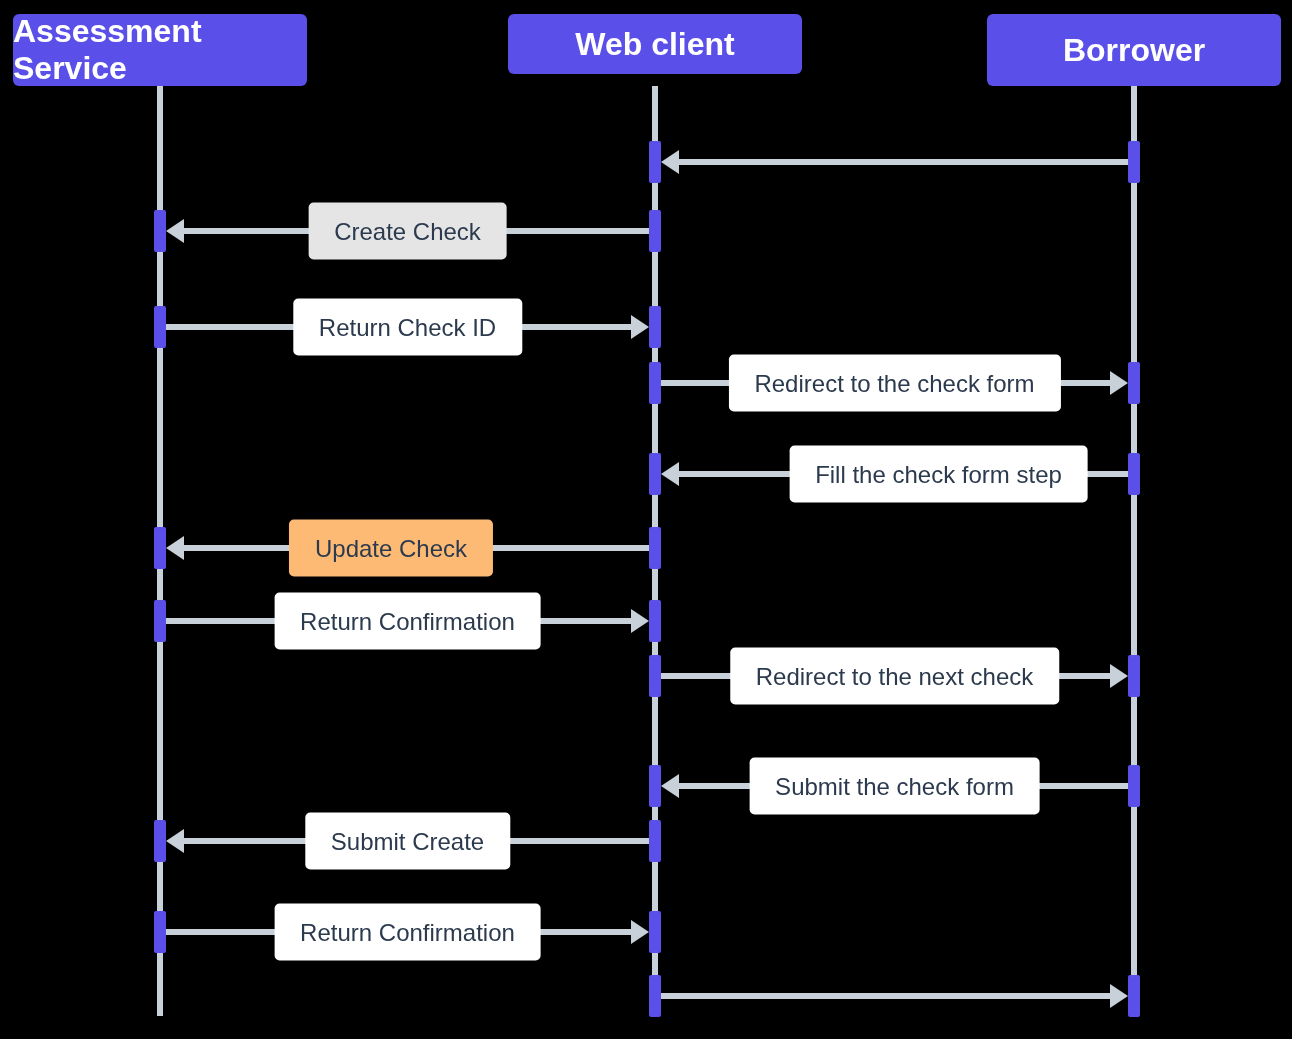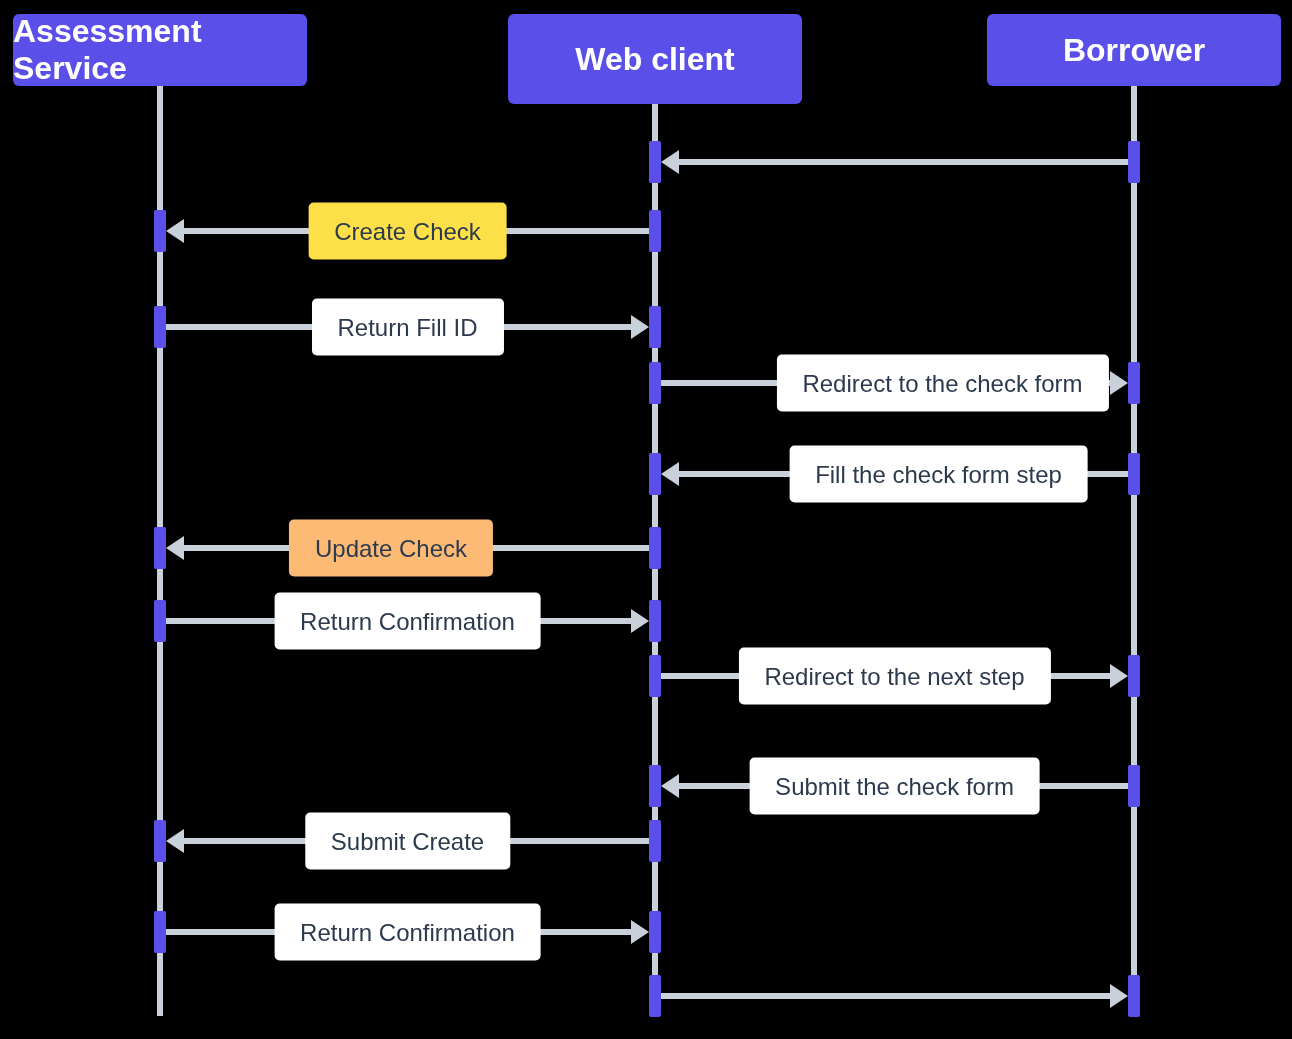--- a/index.html
+++ b/index.html
@@ -24,64 +24,64 @@
     font-size:24px;font-weight:500;
     padding:0 26px;height:57px;line-height:57px;
     border-radius:5px;white-space:nowrap;z-index:4;
   }
 </style>
 </head>
 <body>
 
 <div class="stage" id="stage" style="background: rgb(0, 0, 0);">
   <div class="actor" style="left: 13px; top: 14px; width: 294px; height: 72px; background: rgb(90, 79, 232); color: rgb(255, 255, 255);">Assessment Service</div>
-  <div class="actor" style="left: 508px; top: 14px; width: 294px; height: 90px; background: rgb(90, 79, 232); color: rgb(255, 255, 255);">Web client</div>
+  <div class="actor" style="left: 508px; top: 14px; width: 294px; height: 60px; background: rgb(90, 79, 232); color: rgb(255, 255, 255);">Web client</div>
   <div class="actor" style="left: 987px; top: 14px; width: 294px; height: 72px; background: rgb(90, 79, 232); color: rgb(255, 255, 255);">Borrower</div>
 <div class="lifeline" style="left: 157px; top: 86px; height: 930px; background: rgb(200, 208, 217);"></div>
     <div class="lifeline" style="left: 652px; top: 86px; height: 930px; background: rgb(200, 208, 217);"></div>
     <div class="lifeline" style="left: 1131px; top: 86px; height: 930px; background: rgb(200, 208, 217);"></div>
     <div class="activation" style="left: 1128px; top: 141px; width: 12px; height: 42px; background: rgb(90, 79, 232);"></div>
     <div class="activation" style="left: 649px; top: 141px; width: 12px; height: 42px; background: rgb(90, 79, 232);"></div>
     <div class="mline" style="left: 679px; top: 159px; width: 449px; background: rgb(200, 208, 217);"></div>
     <div class="ahead" style="left: 661px; top: 150px; border-right: 18px solid rgb(200, 208, 217);"></div>
     <div class="activation" style="left: 649px; top: 210px; width: 12px; height: 42px; background: rgb(90, 79, 232);"></div>
     <div class="activation" style="left: 154px; top: 210px; width: 12px; height: 42px; background: rgb(90, 79, 232);"></div>
     <div class="mline" style="left: 184px; top: 228px; width: 465px; background: rgb(200, 208, 217);"></div>
     <div class="ahead" style="left: 166px; top: 219px; border-right: 18px solid rgb(200, 208, 217);"></div>
-    <div class="mlabel" style="left: 407.5px; top: 231px; background: #fde047; color: rgb(44, 58, 78);">Create Check</div>
+    <div class="mlabel" style="left: 407.5px; top: 231px; background: #e5e5e5; color: rgb(44, 58, 78);">Create Check</div>
     <div class="activation" style="left: 154px; top: 306px; width: 12px; height: 42px; background: rgb(90, 79, 232);"></div>
     <div class="activation" style="left: 649px; top: 306px; width: 12px; height: 42px; background: rgb(90, 79, 232);"></div>
     <div class="mline" style="left: 166px; top: 324px; width: 465px; background: rgb(200, 208, 217);"></div>
     <div class="ahead" style="left: 631px; top: 315px; border-left: 18px solid rgb(200, 208, 217);"></div>
-    <div class="mlabel" style="left: 407.5px; top: 327px; background: rgb(255, 255, 255); color: rgb(44, 58, 78);">Return Fill ID</div>
+    <div class="mlabel" style="left: 407.5px; top: 327px; background: rgb(255, 255, 255); color: rgb(44, 58, 78);">Return Check ID</div>
     <div class="activation" style="left: 649px; top: 362px; width: 12px; height: 42px; background: rgb(90, 79, 232);"></div>
     <div class="activation" style="left: 1128px; top: 362px; width: 12px; height: 42px; background: rgb(90, 79, 232);"></div>
     <div class="mline" style="left: 661px; top: 380px; width: 449px; background: rgb(200, 208, 217);"></div>
     <div class="ahead" style="left: 1110px; top: 371px; border-left: 18px solid rgb(200, 208, 217);"></div>
-    <div class="mlabel" style="left: 894.5px; top: 383px; background: rgb(255, 255, 255); color: rgb(44, 58, 78); margin-left: 48px;">Redirect to the check form</div>
+    <div class="mlabel" style="left: 894.5px; top: 383px; background: rgb(255, 255, 255); color: rgb(44, 58, 78);">Redirect to the check form</div>
     <div class="activation" style="left: 1128px; top: 453px; width: 12px; height: 42px; background: rgb(90, 79, 232);"></div>
     <div class="activation" style="left: 649px; top: 453px; width: 12px; height: 42px; background: rgb(90, 79, 232);"></div>
     <div class="mline" style="left: 679px; top: 471px; width: 449px; background: rgb(200, 208, 217);"></div>
     <div class="ahead" style="left: 661px; top: 462px; border-right: 18px solid rgb(200, 208, 217);"></div>
     <div class="mlabel" style="left: 894.5px; top: 474px; background: rgb(255, 255, 255); color: rgb(44, 58, 78); margin-left: 44px;">Fill the check form step</div>
     <div class="activation" style="left: 649px; top: 527px; width: 12px; height: 42px; background: rgb(90, 79, 232);"></div>
     <div class="activation" style="left: 154px; top: 527px; width: 12px; height: 42px; background: rgb(90, 79, 232);"></div>
     <div class="mline" style="left: 184px; top: 545px; width: 465px; background: rgb(200, 208, 217);"></div>
     <div class="ahead" style="left: 166px; top: 536px; border-right: 18px solid rgb(200, 208, 217);"></div>
     <div class="mlabel" style="left: 391px; top: 548px; background: #fdba74; color: rgb(44, 58, 78);">Update Check</div>
     <div class="activation" style="left: 154px; top: 600px; width: 12px; height: 42px; background: rgb(90, 79, 232);"></div>
     <div class="activation" style="left: 649px; top: 600px; width: 12px; height: 42px; background: rgb(90, 79, 232);"></div>
     <div class="mline" style="left: 166px; top: 618px; width: 465px; background: rgb(200, 208, 217);"></div>
     <div class="ahead" style="left: 631px; top: 609px; border-left: 18px solid rgb(200, 208, 217);"></div>
     <div class="mlabel" style="left: 407.5px; top: 621px; background: rgb(255, 255, 255); color: rgb(44, 58, 78);">Return Confirmation</div>
     <div class="activation" style="left: 649px; top: 655px; width: 12px; height: 42px; background: rgb(90, 79, 232);"></div>
     <div class="activation" style="left: 1128px; top: 655px; width: 12px; height: 42px; background: rgb(90, 79, 232);"></div>
     <div class="mline" style="left: 661px; top: 673px; width: 449px; background: rgb(200, 208, 217);"></div>
     <div class="ahead" style="left: 1110px; top: 664px; border-left: 18px solid rgb(200, 208, 217);"></div>
-    <div class="mlabel" style="left: 894.5px; top: 676px; background: rgb(255, 255, 255); color: rgb(44, 58, 78);">Redirect to the next step</div>
+    <div class="mlabel" style="left: 894.5px; top: 676px; background: rgb(255, 255, 255); color: rgb(44, 58, 78);">Redirect to the next check</div>
     <div class="activation" style="left: 1128px; top: 765px; width: 12px; height: 42px; background: rgb(90, 79, 232);"></div>
     <div class="activation" style="left: 649px; top: 765px; width: 12px; height: 42px; background: rgb(90, 79, 232);"></div>
     <div class="mline" style="left: 679px; top: 783px; width: 449px; background: rgb(200, 208, 217);"></div>
     <div class="ahead" style="left: 661px; top: 774px; border-right: 18px solid rgb(200, 208, 217);"></div>
     <div class="mlabel" style="left: 894.5px; top: 786px; background: rgb(255, 255, 255); color: rgb(44, 58, 78);">Submit the check form</div>
     <div class="activation" style="left: 649px; top: 820px; width: 12px; height: 42px; background: rgb(90, 79, 232);"></div>
     <div class="activation" style="left: 154px; top: 820px; width: 12px; height: 42px; background: rgb(90, 79, 232);"></div>
     <div class="mline" style="left: 184px; top: 838px; width: 465px; background: rgb(200, 208, 217);"></div>
     <div class="ahead" style="left: 166px; top: 829px; border-right: 18px solid rgb(200, 208, 217);"></div>
     <div class="mlabel" style="left: 407.5px; top: 841px; background: rgb(255, 255, 255); color: rgb(44, 58, 78);">Submit Create</div>

